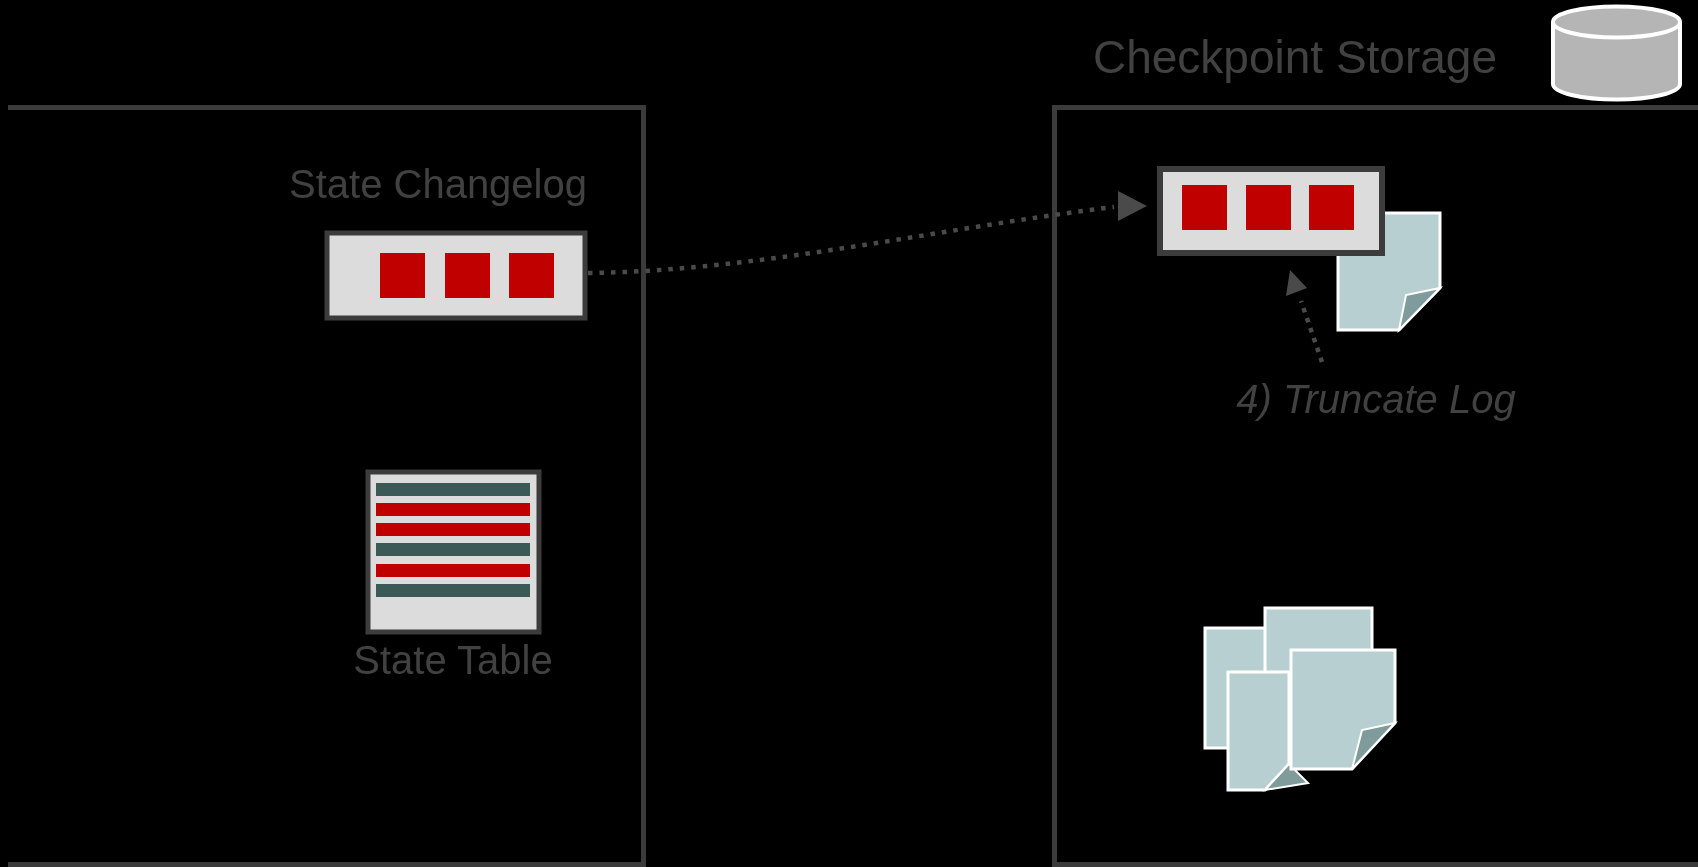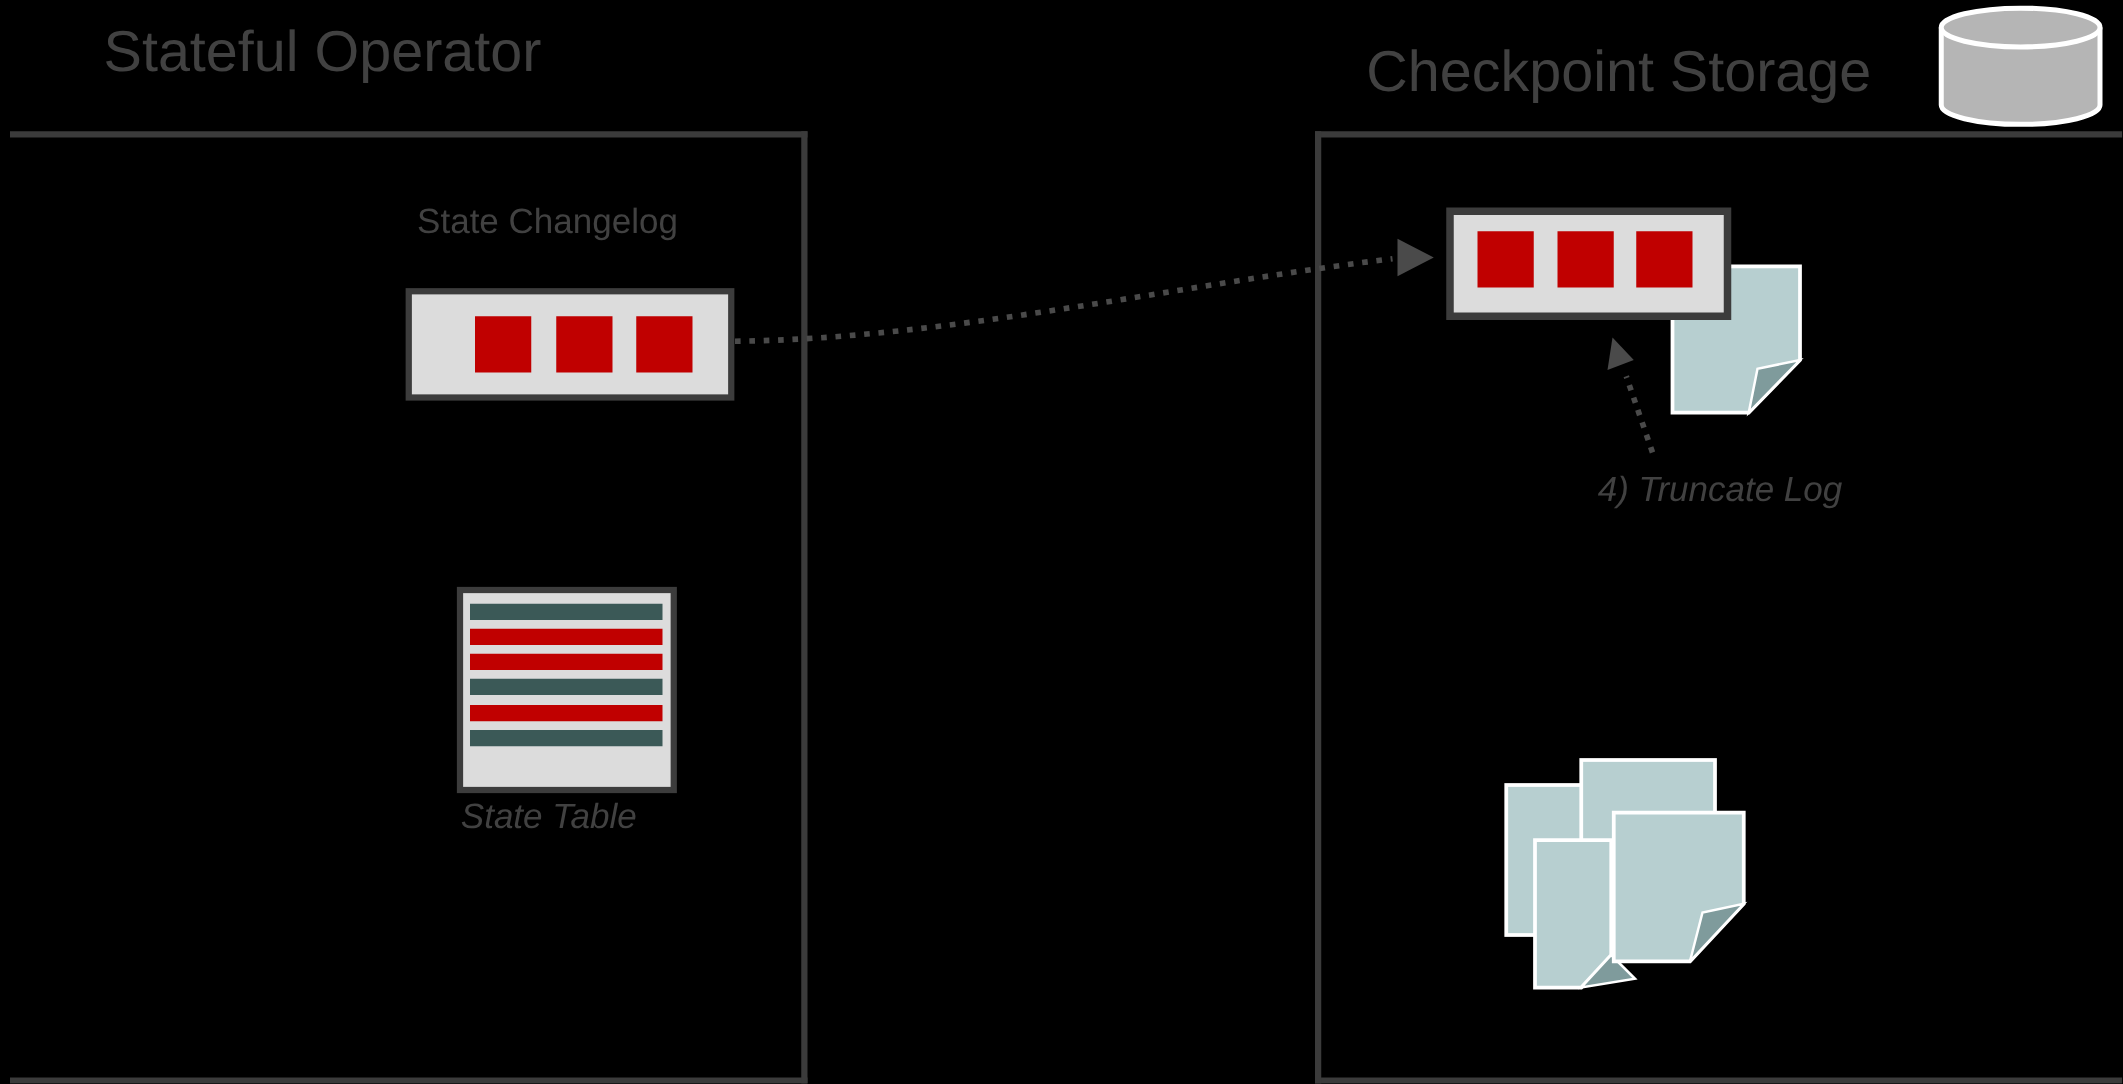--- a/index.html
+++ b/index.html
@@ -25,36 +25,35 @@
   }
   .label{
     position:absolute;
     color:#414141;
     font-weight:300;
     text-align:center;
     white-space:nowrap;
     letter-spacing:0px;
   }
   .title{font-size:46px;line-height:1.1;}
-  .sub{font-size:28px;line-height:1.1;}
+  .sub{font-size:40px;line-height:1.1;}
   .italic{font-style:italic;}
   svg.overlay{position:absolute;left:0;top:0;pointer-events:none;}
 </style>
 </head>
 <body>
 
 <div class="stage">
 
   <div class="panel left"></div>
   <div class="panel right"></div>
 
-  <div class="label title" style="left:58px;top:16px;width:400px;">Stateful Operator</div>
   <div class="label title" style="left:1085px;top:32px;width:420px;">Checkpoint Storage</div>
   <div class="label sub" style="left:278px;top:162px;width:320px;">State Changelog</div>
-  <div class="label sub" style="left:289px;top:638px;width:300px;font-style:italic;">State Table</div>
+  <div class="label sub" style="left:303px;top:638px;width:300px;">State Table</div>
   <div class="label sub italic" style="left:1206px;top:377px;width:340px;">4) Truncate Log</div>
 
   <svg class="overlay" width="1698" height="867" viewBox="0 0 1698 867">
 
     <g>
       <path d="M1553,22 L1553,84 A63.5,15.5 0 0 0 1680,84 L1680,22" stroke="#ffffff" stroke-width="4" fill="#b5b5b5"></path>
       <ellipse cx="1616.5" cy="22" rx="63.5" ry="15.5" stroke="#ffffff" stroke-width="4" fill="#b5b5b5"></ellipse>
     </g>
 
     <g>

